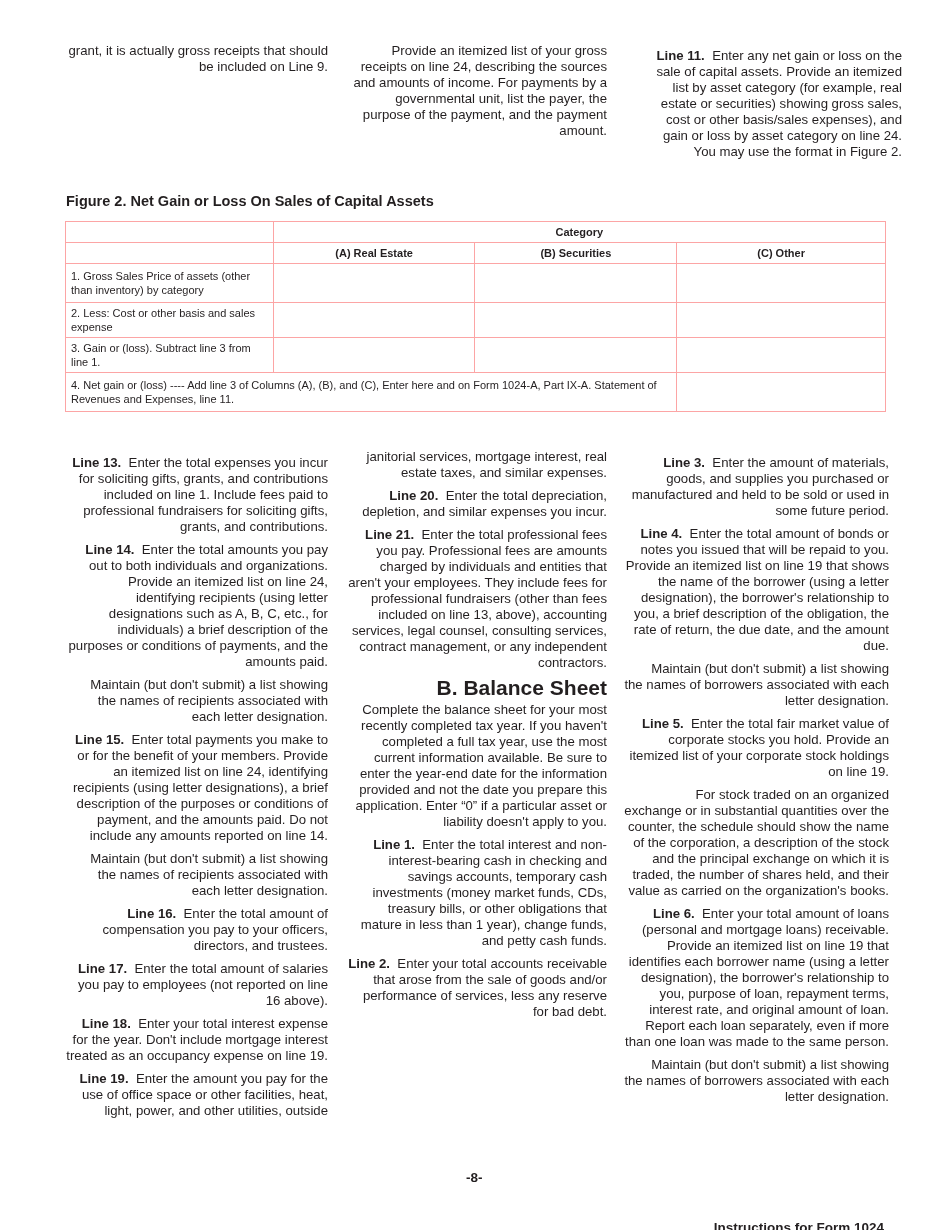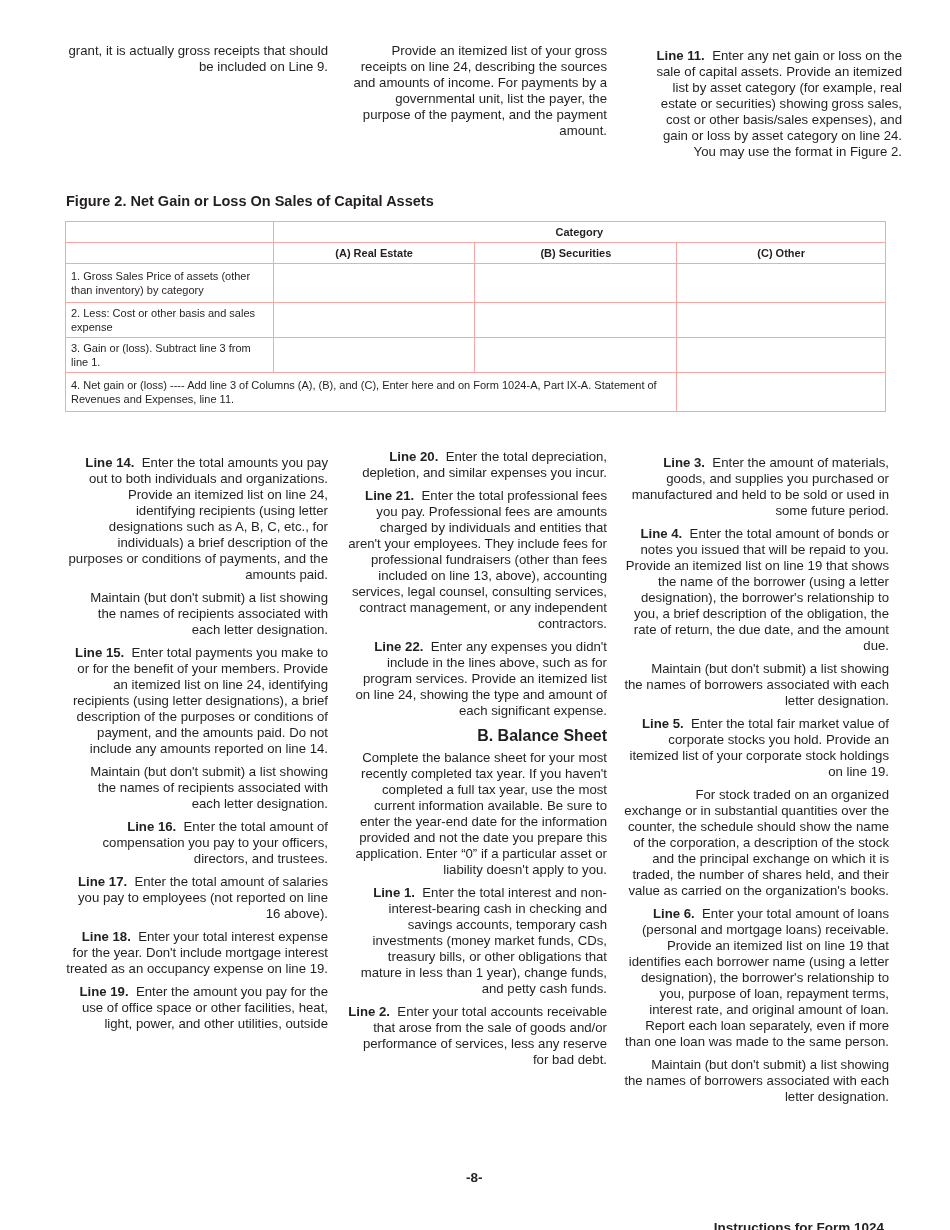--- a/index.html
+++ b/index.html
@@ -18,21 +18,21 @@
   #fig-table td, #fig-table th { border: 1px solid #fca5a5; padding: 0 5px; vertical-align: middle; }
   #fig-table th { font-weight: bold; text-align: center; height: 20px; }
   #fig-table .rowlabel { text-align: left; }
   #fig-table tr.r1 td { height: 38px; }
   #fig-table tr.r2 td { height: 34px; }
   #fig-table tr.r3 td { height: 34px; }
   #fig-table tr.r4 td { height: 38px; }
   #c1 { left: 66px; top: 455px; width: 262px; }
   #c2 { left: 345px; top: 449px; width: 262px; }
   #c3 { left: 624px; top: 455px; width: 265px; }
-  h2.sec { font-size: 16px; font-weight: bold; margin: 6px 0 4px 8px; line-height: 20px; }
+  h2.sec { font-size: 21px; font-weight: bold; margin: 6px 0 4px 8px; line-height: 20px; }
   #footer-page { position: absolute; left: 466px; top: 1170px; font-size: 13.5px; font-weight: bold; }
   #footer-title { position: absolute; right: 66px; top: 1220px; font-size: 13.5px; font-weight: bold; }
 </style>
 </head>
 <body>
 
 <div id="top-left" class="col">
   <p>grant, it is actually gross receipts that should be included on Line 9.</p>
 </div>
 
@@ -83,34 +83,35 @@
     <td></td>
   </tr>
   <tr class="r4">
     <td colspan="3" class="rowlabel">4. Net gain or (loss) ---- Add line 3 of Columns (A), (B), and (C), Enter here and on Form 1024-A, Part IX-A. Statement of Revenues and Expenses, line 11.</td>
     <td></td>
   </tr>
 </tbody>
   </table>
 
 <div id="c1" class="col">
+    <p><b>Line 13.</b>&nbsp; <span>Enter the total expenses you incur for soliciting gifts, grants, and contributions included on line 1. Include fees paid to professional fundraisers for soliciting gifts, grants, and contributions.</span></p>
     <p><b>Line 14.</b>&nbsp; <span>Enter the total amounts you pay out to both individuals and organizations. Provide an itemized list on line 24, identifying recipients (using letter designations such as A, B, C, etc., for individuals) a brief description of the purposes or conditions of payments, and the amounts paid.</span></p>
     <p class="ind"><span>Maintain (but don't submit) a list showing the names of recipients associated with each letter designation.</span></p>
     <p><b>Line 15.</b>&nbsp; <span>Enter total payments you make to or for the benefit of your members. Provide an itemized list on line 24, identifying recipients (using letter designations), a brief description of the purposes or conditions of payment, and the amounts paid. Do not include any amounts reported on line 14.</span></p>
     <p class="ind"><span>Maintain (but don't submit) a list showing the names of recipients associated with each letter designation.</span></p>
     <p><b>Line 16.</b>&nbsp; <span>Enter the total amount of compensation you pay to your officers, directors, and trustees.</span></p>
     <p><b>Line 17.</b>&nbsp; <span>Enter the total amount of salaries you pay to employees (not reported on line 16 above).</span></p>
     <p><b>Line 18.</b>&nbsp; <span>Enter your total interest expense for the year. Don't include mortgage interest treated as an occupancy expense on line 19.</span></p>
     <p><b>Line 19.</b>&nbsp; <span>Enter the amount you pay for the use of office space or other facilities, heat, light, power, and other utilities, outside</span></p>
   </div>
 <div id="c2" class="col">
   <div id="c2-before">
+      <p><span>janitorial services, mortgage interest, real estate taxes, and similar expenses.</span></p>
       <p><b>Line 20.</b>&nbsp; <span>Enter the total depreciation, depletion, and similar expenses you incur.</span></p>
       <p><b>Line 21.</b>&nbsp; <span>Enter the total professional fees you pay. Professional fees are amounts charged by individuals and entities that aren't your employees. They include fees for professional fundraisers (other than fees included on line 13, above), accounting services, legal counsel, consulting services, contract management, or any independent contractors.</span></p>
-      <p><b>Line 22.</b>&nbsp; <span>Enter any expenses you didn't include in the lines above, such as for program services. Provide an itemized list on line 24, showing the type and amount of each significant expense.</span></p>
     </div>
   <h2 class="sec">B. Balance Sheet</h2>
   <div id="c2-after">
       <p><span>Complete the balance sheet for your most recently completed tax year. If you haven't completed a full tax year, use the most current information available. Be sure to enter the year-end date for the information provided and not the date you prepare this application. Enter “0” if a particular asset or liability doesn't apply to you.</span></p>
       <p><b>Line 1.</b>&nbsp; <span>Enter the total interest and non-interest-bearing cash in checking and savings accounts, temporary cash investments (money market funds, CDs, treasury bills, or other obligations that mature in less than 1 year), change funds, and petty cash funds.</span></p>
       <p><b>Line 2.</b>&nbsp; <span>Enter your total accounts receivable that arose from the sale of goods and/or performance of services, less any reserve for bad debt.</span></p>
     </div>
 </div>
 <div id="c3" class="col">
     <p><b>Line 3.</b>&nbsp; <span>Enter the amount of materials, goods, and supplies you purchased or manufactured and held to be sold or used in some future period.</span></p>

